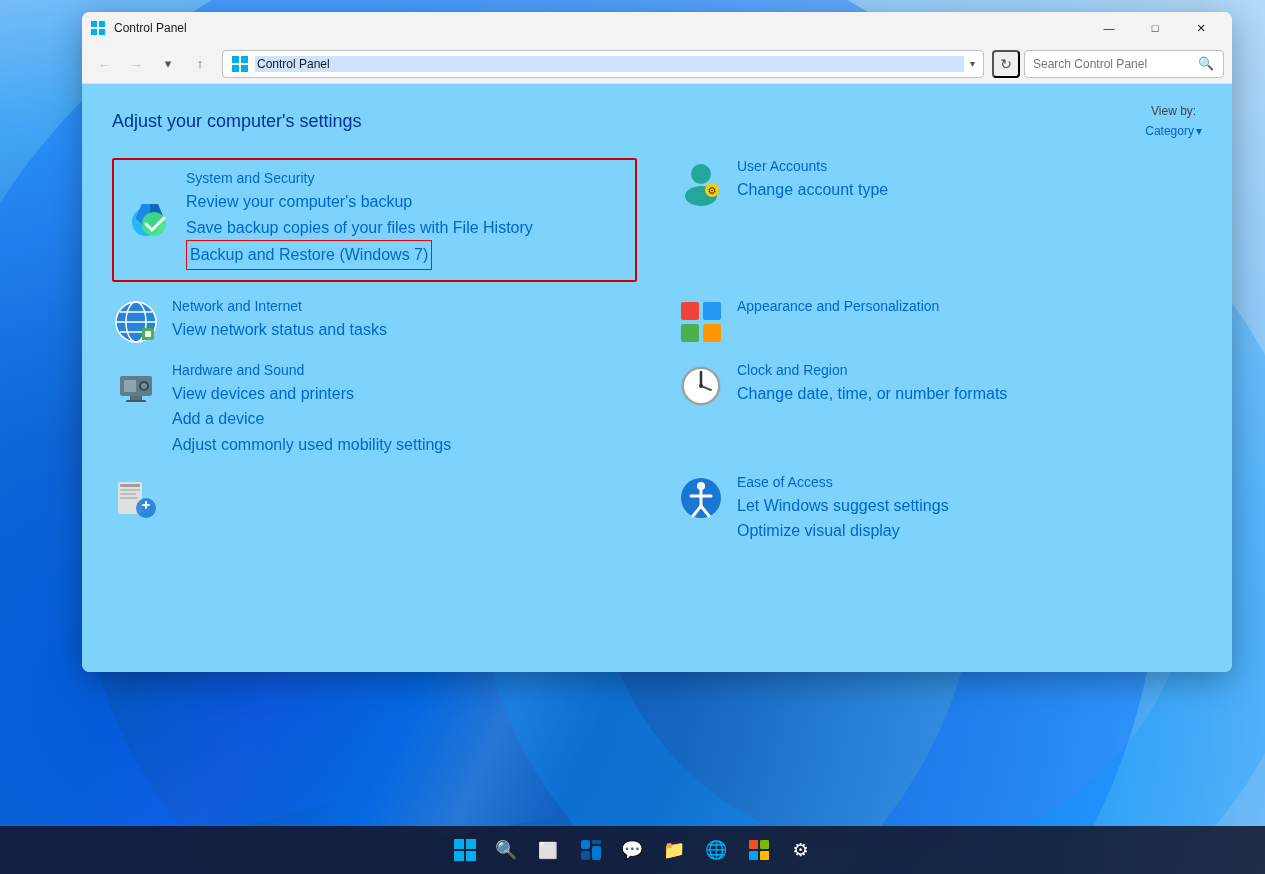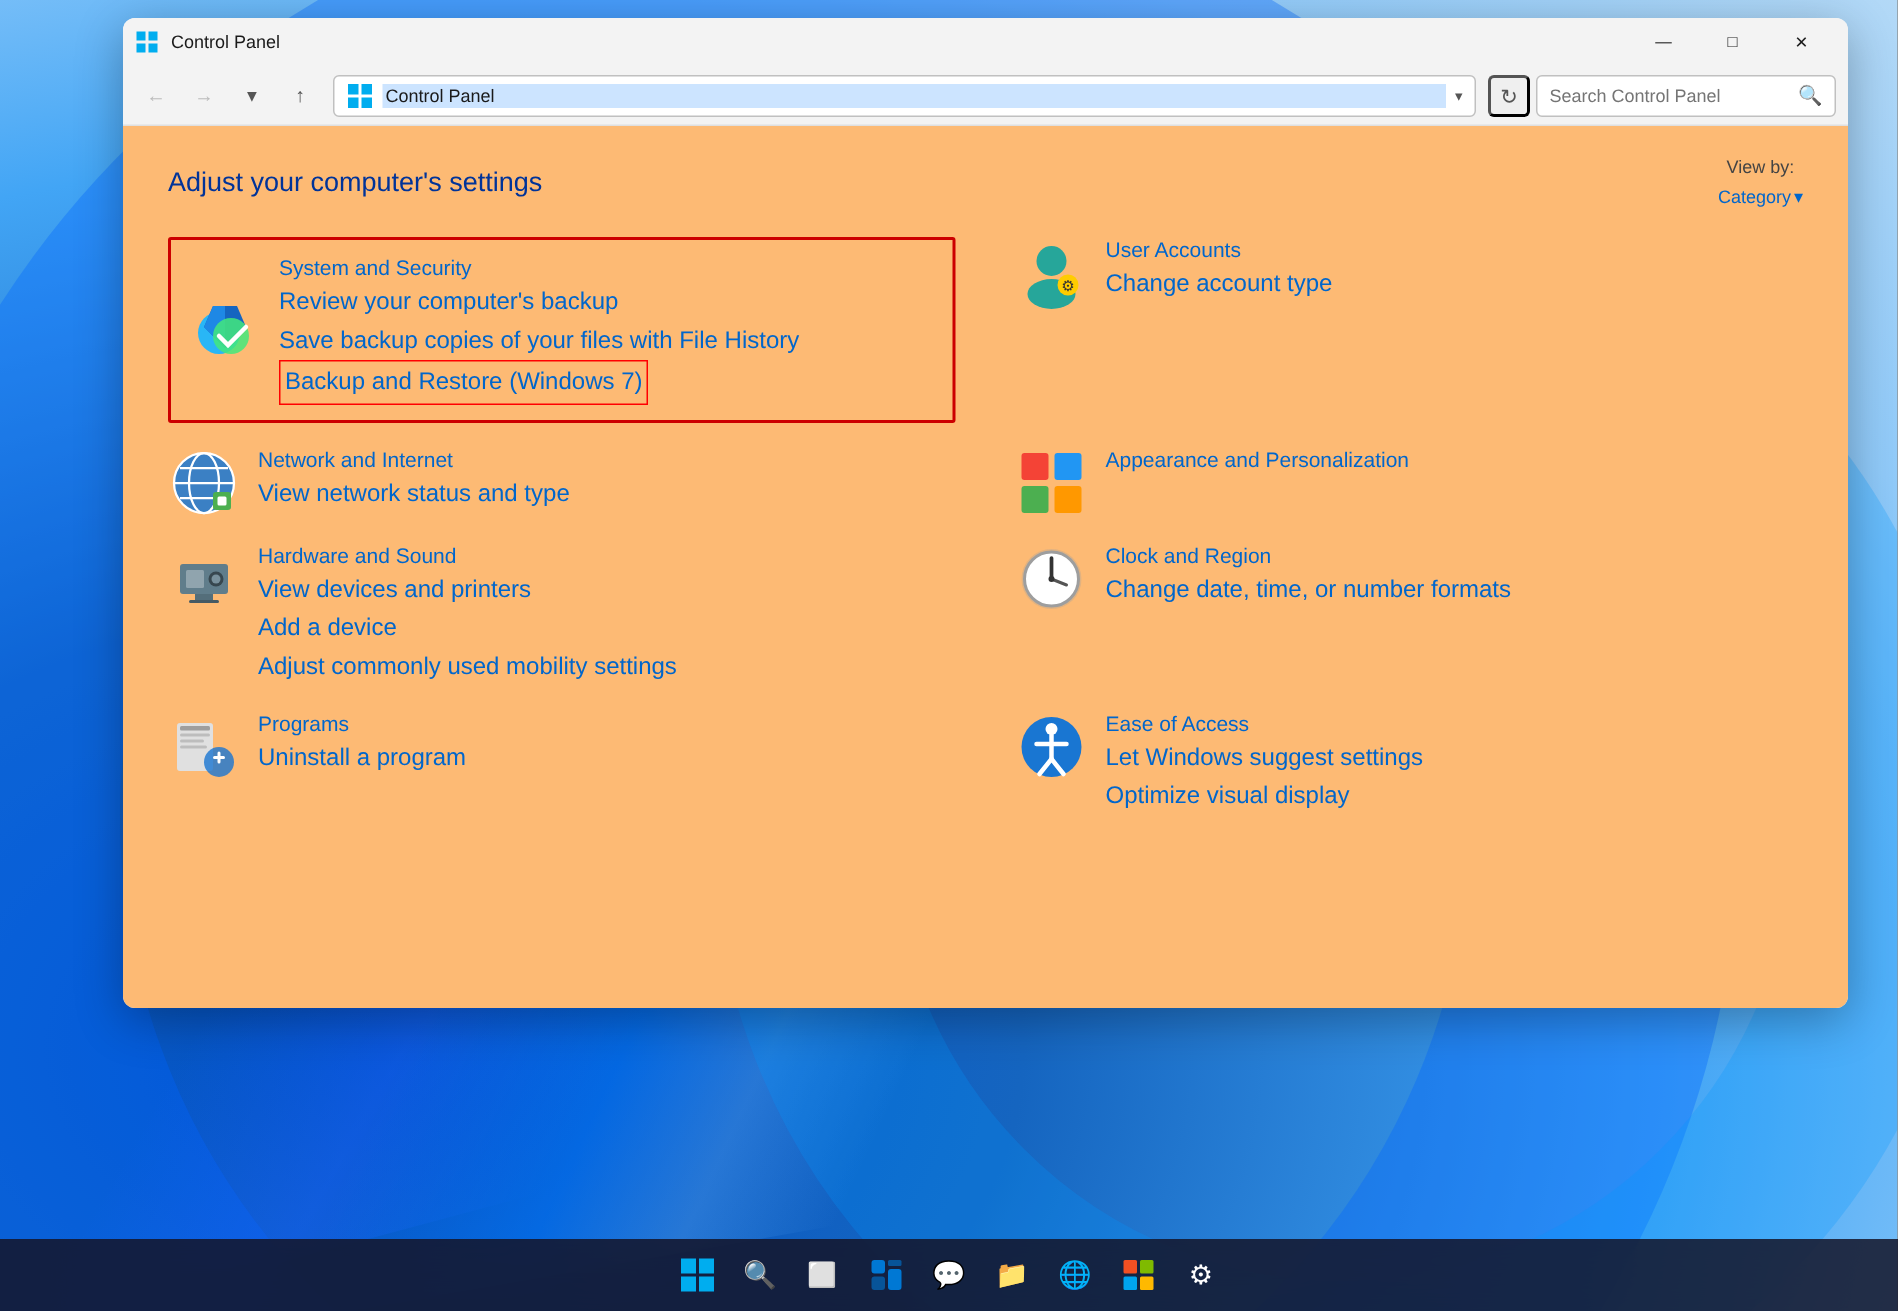--- a/index.html
+++ b/index.html
@@ -244,21 +244,21 @@
 
     .search-icon-btn {
       color: #555;
       font-size: 13px;
       cursor: pointer;
     }
 
     
     .main-content {
       flex: 1;
-      background: #fdba74;
+      background: #7dd3fc;
       padding: 20px 30px;
       overflow-y: auto;
     }
 
     .page-header {
       display: flex;
       justify-content: space-between;
       align-items: center;
       margin-bottom: 20px;
     }
@@ -457,21 +457,21 @@
             <line x1="4" y1="24" x2="44" y2="24" stroke="white" stroke-width="1.5"></line>
             <line x1="8" y1="14" x2="40" y2="14" stroke="white" stroke-width="1.5"></line>
             <line x1="8" y1="34" x2="40" y2="34" stroke="white" stroke-width="1.5"></line>
             <circle cx="24" cy="24" r="20" fill="none" stroke="white" stroke-width="1.5"></circle>
             <rect x="30" y="30" width="12" height="12" rx="2" fill="#4caf50"></rect>
             <rect x="33" y="33" width="6" height="6" rx="1" fill="white"></rect>
           </svg>
         </div>
         <div class="category-content">
           <a class="category-title">Network and Internet</a>
-          <a class="category-link">View network status and type</a>
+          <a class="category-link">View network status and tasks</a>
         </div>
       </div>
 
       <div class="category-item">
         <div class="category-icon">
           <svg width="48" height="48" viewBox="0 0 48 48">
             <rect x="4" y="4" width="18" height="18" rx="2" fill="#f44336"></rect>
             <rect x="26" y="4" width="18" height="18" rx="2" fill="#2196f3"></rect>
             <rect x="4" y="26" width="18" height="18" rx="2" fill="#4caf50"></rect>
             <rect x="26" y="26" width="18" height="18" rx="2" fill="#ff9800"></rect>
@@ -522,24 +522,20 @@
           <svg width="48" height="48" viewBox="0 0 48 48">
             <rect x="6" y="8" width="24" height="32" rx="2" fill="#e0e0e0"></rect>
             <rect x="8" y="10" width="20" height="3" rx="1" fill="#9e9e9e"></rect>
             <rect x="8" y="15" width="20" height="2" rx="1" fill="#bdbdbd"></rect>
             <rect x="8" y="19" width="16" height="2" rx="1" fill="#bdbdbd"></rect>
             <rect x="8" y="23" width="18" height="2" rx="1" fill="#bdbdbd"></rect>
             <circle cx="34" cy="34" r="10" fill="#1976d2" opacity="0.8"></circle>
             <rect x="30" y="30" width="8" height="2" rx="1" fill="white"></rect>
             <rect x="33" y="27" width="2" height="8" rx="1" fill="white"></rect>
           </svg>
-        </div>
-        <div class="category-content">
-          <a class="category-title">Programs</a>
-          <a class="category-link">Uninstall a program</a>
         </div>
       </div>
 
       <div class="category-item">
         <div class="category-icon">
           <svg width="48" height="48" viewBox="0 0 48 48">
             <circle cx="24" cy="24" r="20" fill="#1976d2"></circle>
             <circle cx="24" cy="12" r="4" fill="white"></circle>
             <line x1="24" y1="16" x2="24" y2="32" stroke="white" stroke-width="3" stroke-linecap="round"></line>
             <line x1="14" y1="22" x2="34" y2="22" stroke="white" stroke-width="3" stroke-linecap="round"></line>

